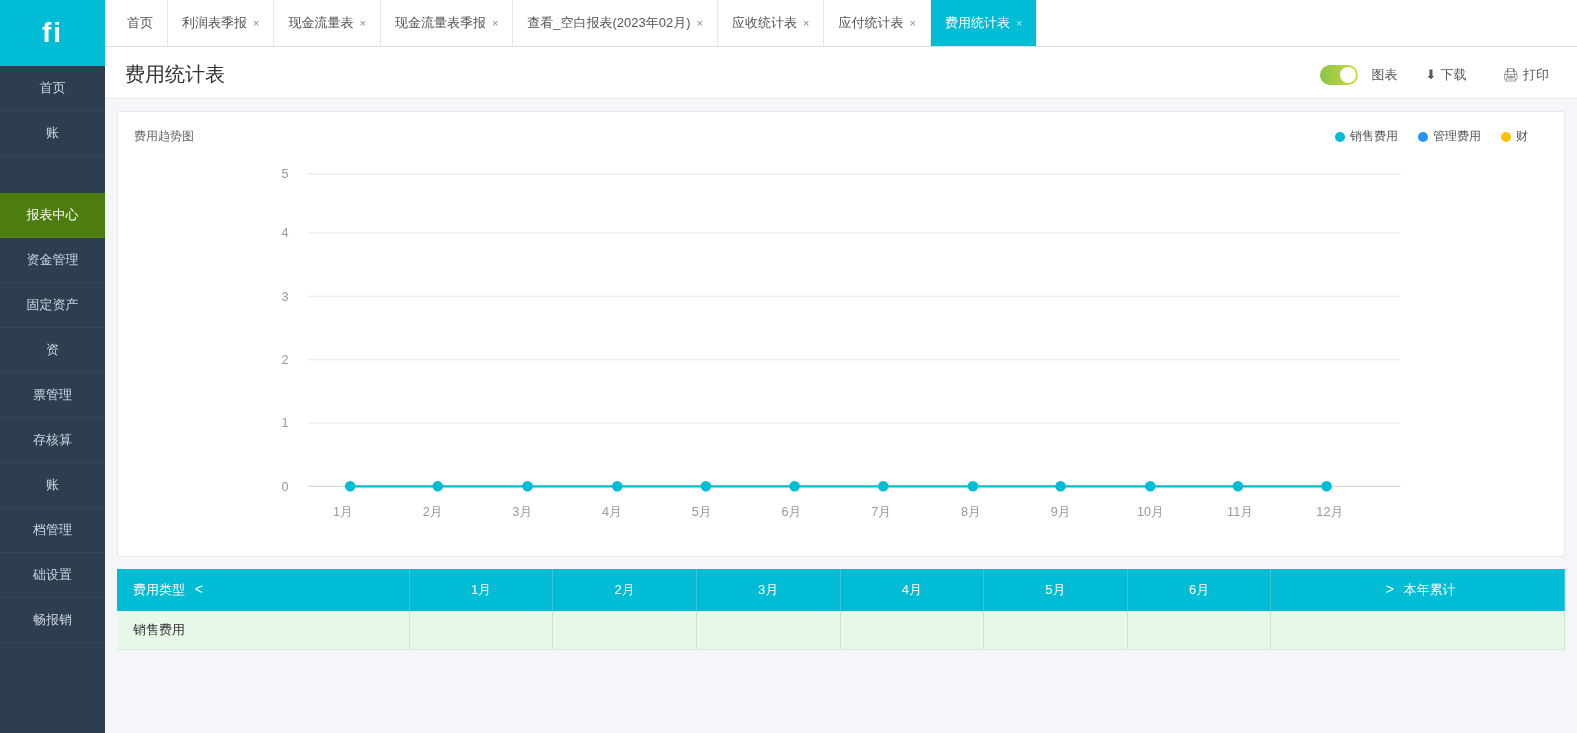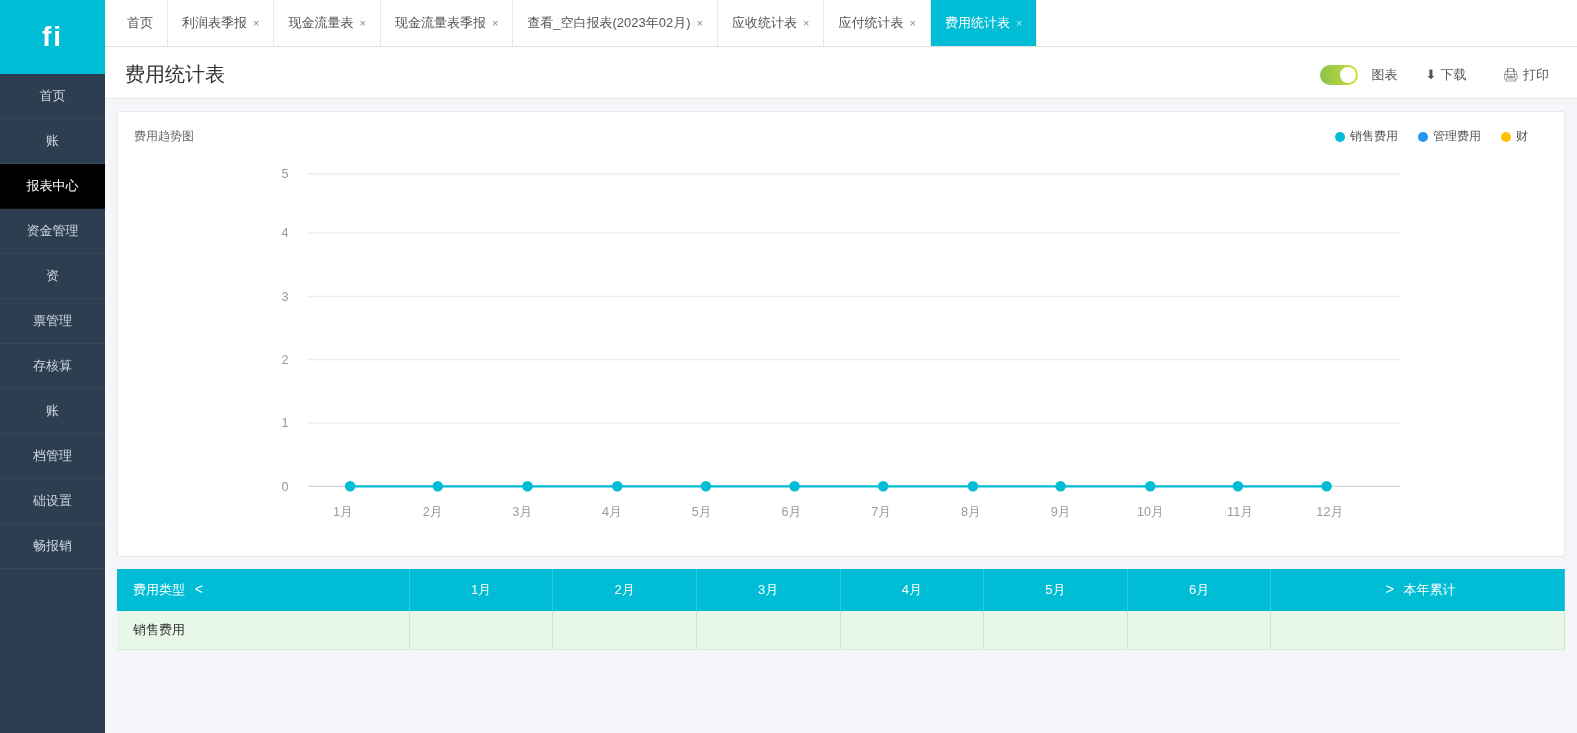--- a/index.html
+++ b/index.html
@@ -10,38 +10,38 @@
       width: 105px;
       background: #2c3e50;
       display: flex;
       flex-direction: column;
       flex-shrink: 0;
       height: 100%;
       overflow: hidden;
     }
     .sidebar-logo {
       background: #00bcd4;
-      height: 74px;
+      height: 66px;
       display: flex;
       align-items: center;
       justify-content: center;
       font-size: 28px;
       font-weight: bold;
       color: white;
       letter-spacing: 2px;
     }
     .sidebar-item {
       color: #cdd6e0;
       padding: 13px 0;
       text-align: center;
       font-size: 13px;
       cursor: pointer;
       border-bottom: 1px solid rgba(255,255,255,0.05);
     }
-    .sidebar-item.active { background: #000000; color: #fff; }
+    .sidebar-item.active { background: #4d7c0f; color: #fff; margin-top: 37px; }
 
     
     .main {
       flex: 1;
       display: flex;
       flex-direction: column;
       overflow: hidden;
       background: #f5f6fa;
     }
 
@@ -227,20 +227,21 @@
   </style>
 </head>
 <body>
 
 <div class="sidebar">
   <div class="sidebar-logo">fi</div>
   <div class="sidebar-item">首页</div>
   <div class="sidebar-item">账</div>
   <div class="sidebar-item active">报表中心</div>
   <div class="sidebar-item">资金管理</div>
+  <div class="sidebar-item">固定资产</div>
   <div class="sidebar-item">资</div>
   <div class="sidebar-item">票管理</div>
   <div class="sidebar-item">存核算</div>
   <div class="sidebar-item">账</div>
   <div class="sidebar-item">档管理</div>
   <div class="sidebar-item">础设置</div>
   <div class="sidebar-item">畅报销</div>
 </div>
 
 <div class="main">

